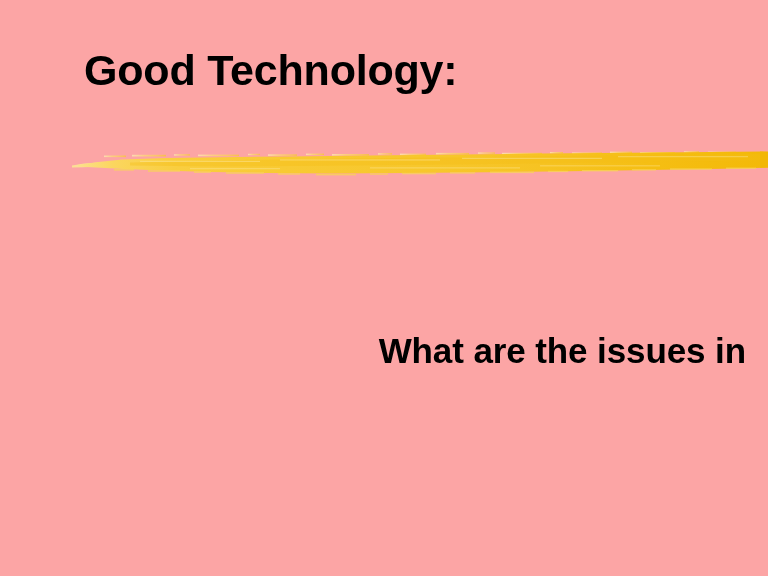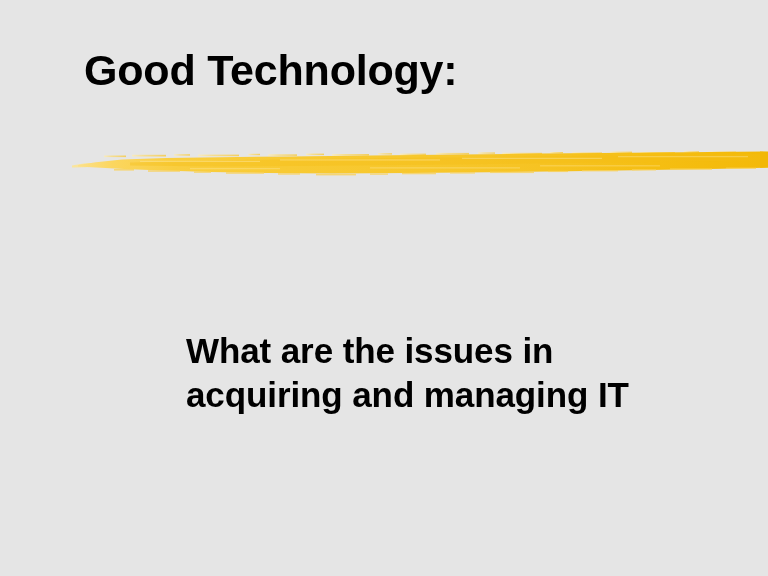--- a/index.html
+++ b/index.html
@@ -12,21 +12,21 @@
     height: 576px;
     background: #ffffff;
     font-family: "Liberation Sans", sans-serif;
     overflow: hidden;
   }
 
   .slide {
     position: relative;
     width: 768px;
     height: 576px;
-    background: #e5e5e5;
+    background: #fca5a5;
   }
 
   
   .title-block {
     position: absolute;
     left: 84px;
     top: 44px;
     width: 620px;
   }
 
@@ -54,20 +54,21 @@
     width: 700px;
     height: 46px;
   }
 
   
   .body-block {
     position: absolute;
     left: 186px;
     top: 329px;
     width: 560px;
+    text-align: right;
   }
 
   .body-line {
     font-family: "Liberation Sans", sans-serif;
     font-weight: bold;
     font-size: 35px;
     line-height: 44px;
     color: #000000;
     letter-spacing: -0.1px;
     white-space: nowrap;
@@ -183,16 +184,15 @@
         <rect x="600" y="25.4" width="42" height="1.4"></rect>
         <rect x="656" y="24.6" width="30" height="1.3"></rect>
       </g>
 
       <path d="M690,8.6 L699,9.0 L699,24.4 L690,24.8 Z" fill="#F2B705"></path>
     </svg>
   </div>
 
   <div class="body-block">
     <div class="body-line">What are the issues in</div>
-    <div class="body-line">acquiring and managing IT</div>
   </div>
 
 </div>
 
 </body></html>

